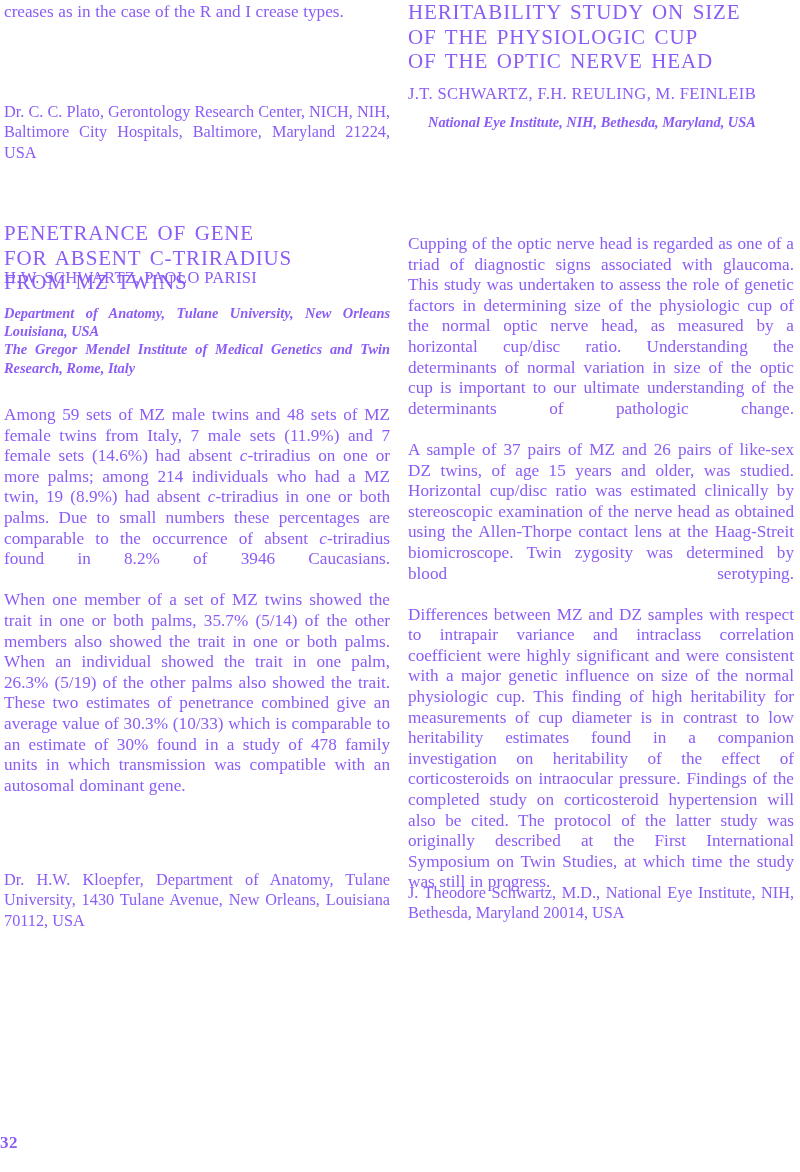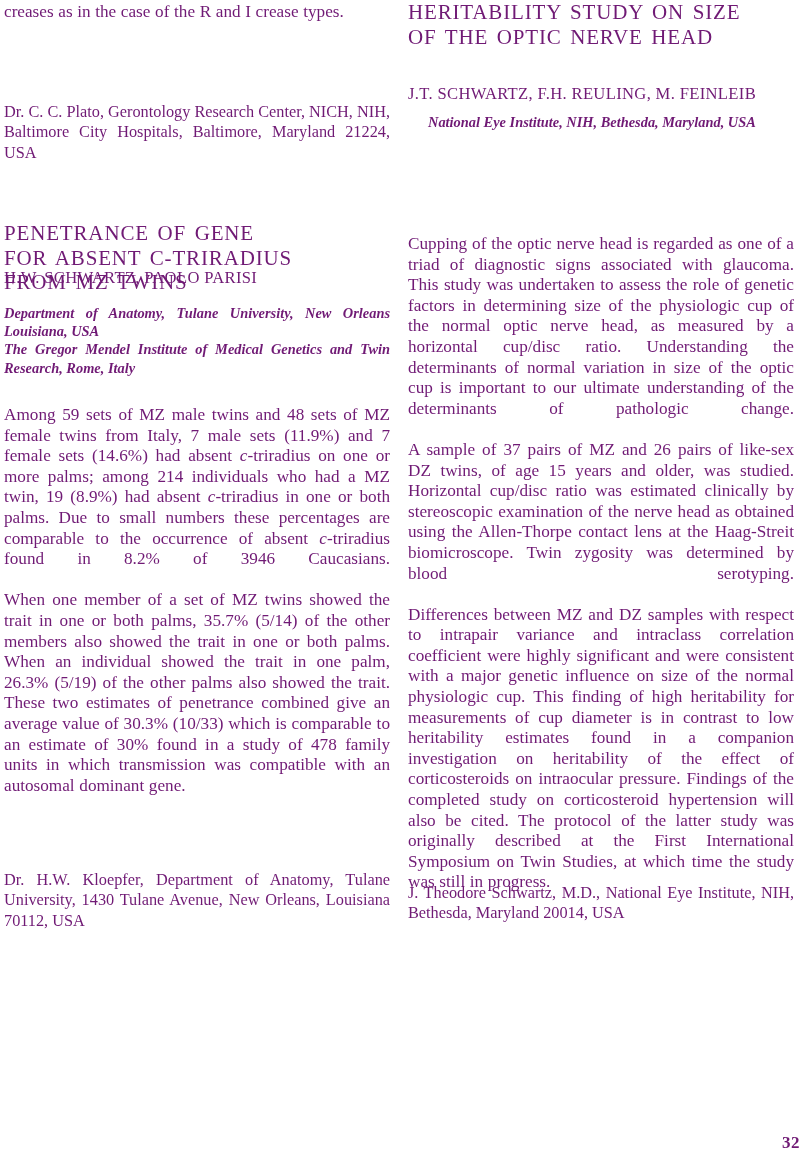--- a/index.html
+++ b/index.html
@@ -7,21 +7,21 @@
     padding: 0;
     background: #ffffff;
   }
   .page {
     position: relative;
     width: 800px;
     height: 1172px;
     background: #ffffff;
     overflow: hidden;
     font-family: "Liberation Serif", "DejaVu Serif", serif;
-    color: #701a75;
+    color: #8b5cf6;
   }
   .col {
     position: absolute;
     top: 0;
     width: 386px;
   }
   .col-left  { left: 4px; }
   .col-right { left: 408px; }
 
   
@@ -84,21 +84,21 @@
   #r-authors   { top: 84px; }
   #r-affil     { top: 113px; margin-left: 20px; }
   #r-body      { top: 186px; margin-top: 48px; }
   #r-addr      { top: 883px; }
 
   .folio {
     position: absolute;
     left: 0;
     right: 0;
     top: 1133px;
-    text-align: right;
+    text-align: left;
     font-size: 17px;
     font-weight: bold;
     letter-spacing: 0.03em;
   }
 
   
   .body-text p::after,
   .addr p::after,
   .affil p::after {
     content: "";
@@ -145,20 +145,21 @@
     <div class="blk addr" id="l-addr2">
       <p class="nojust">Dr. H.W. Kloepfer, Department of Anatomy, Tulane University, 1430 Tulane Avenue, New Orleans, Louisiana 70112, USA</p>
     </div>
 
   </div>
 
   <div class="col col-right">
 
     <div class="blk title" id="r-title">
       <div>HERITABILITY STUDY ON SIZE</div>
+      <div>OF THE PHYSIOLOGIC CUP</div>
       <div>OF THE OPTIC NERVE HEAD</div>
     </div>
 
     <div class="blk authors" id="r-authors">J.T. SCHWARTZ, F.H. REULING, M. FEINLEIB</div>
 
     <div class="blk affil" id="r-affil">
       <p class="nojust">National Eye Institute, NIH, Bethesda, Maryland, USA</p>
     </div>
 
     <div class="blk body-text" id="r-body">

